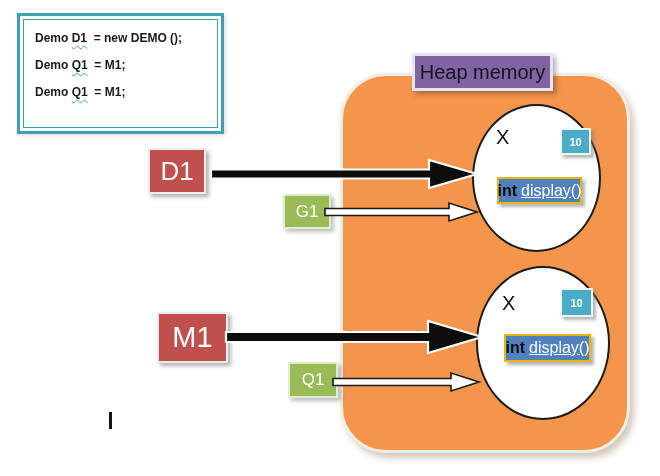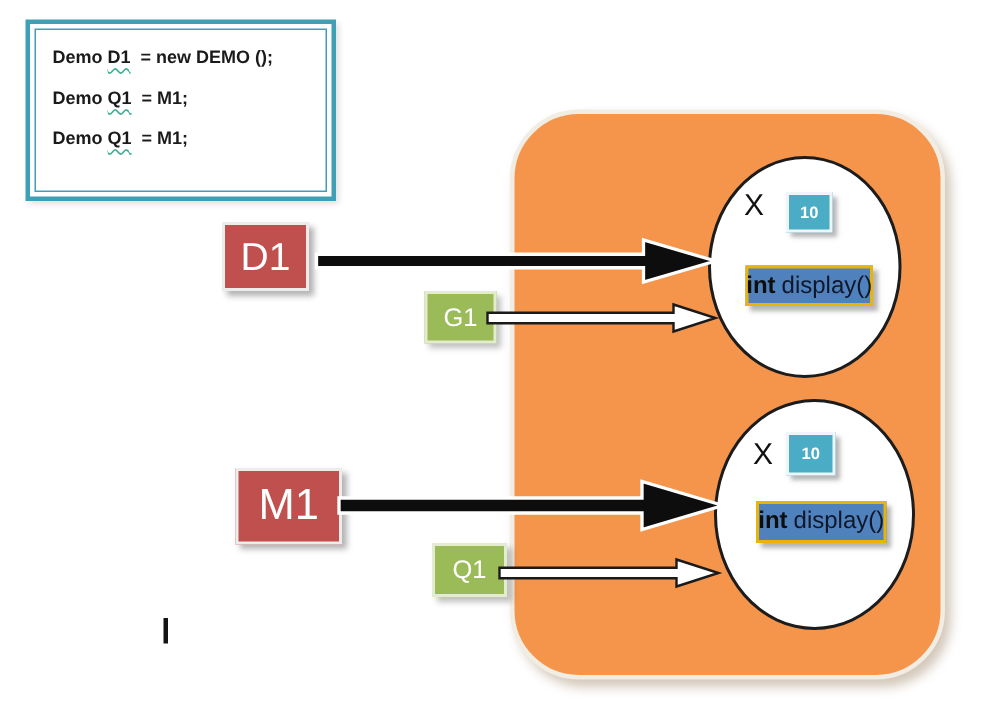--- a/index.html
+++ b/index.html
@@ -48,34 +48,34 @@
   .obj-2{left:476px;top:266px;width:134px;height:154px;}
   .field-name{
     position:absolute;font-size:20px;color:#111;font-weight:normal;
   }
   .obj-1 .field-name{left:22px;top:20px;}
   .obj-2 .field-name{left:24px;top:24px;}
   .value-box{
     position:absolute;background:#4bacc6;border:2px solid #eef6f9;box-sizing:border-box;
     box-shadow:3px 3px 3px rgba(120,120,120,0.55);
     display:flex;align-items:center;justify-content:center;
-    font-size:11px;font-weight:bold;color:#ffffff;
+    font-size:11px;font-weight:bold;color:#ffffff;margin-left:36px;
   }
   .obj-1 .value-box{left:50px;top:22px;width:31px;height:27px;}
   .obj-2 .value-box{left:46px;top:20px;width:33px;height:29px;}
   .method-box{
     position:absolute;background:#4f81bd;border:2px solid #eab308;box-sizing:border-box;
     box-shadow:3px 3px 3px rgba(120,120,120,0.55);
     display:flex;align-items:center;justify-content:center;
     font-size:16px;white-space:pre;
   }
   .obj-1 .method-box{left:23px;top:71px;width:85px;height:27px;}
   .obj-2 .method-box{left:26px;top:66px;width:87px;height:28px;}
   .method-kw{font-weight:bold;color:#0e0e0e;}
-  .method-name{color:#0f172a;margin-left:4px;}
+  .method-name{color:#ffffff;margin-left:4px;text-decoration:underline;}
   
   .ref-primary{
     position:absolute;background:#c0504d;border:2px solid #ececec;box-sizing:border-box;
     box-shadow:3px 3px 4px rgba(0,0,0,0.30);
     display:flex;align-items:center;justify-content:center;color:#ffffff;z-index:2;
   }
   .ref-d1{left:148px;top:148px;width:58px;height:46px;font-size:26px;}
   .ref-m1{left:157px;top:312px;width:71px;height:51px;font-size:29px;}
   .ref-secondary{
     position:absolute;background:#9bbb59;border:2px solid #e3ecce;box-sizing:border-box;
@@ -101,20 +101,23 @@
   <div class="code-box">
     <div class="code-box-inner">
       <div class="code-line"><span>Demo </span><span class="wavy">D1</span><span>  = new DEMO ();</span></div>
       <div class="code-line"><span>Demo </span><span class="wavy">Q1</span><span>  = M1;</span></div>
       <div class="code-line"><span>Demo </span><span class="wavy">Q1</span><span>  = M1;</span></div>
     </div>
   </div>
 
   <div class="heap-rect"></div>
 
+  <div class="heap-label">
+    <span>Heap memory</span>
+  </div>
 
   <div class="heap-object obj-1">
     <span class="field-name">X</span>
     <div class="value-box">
       <span>10</span>
     </div>
     <div class="method-box">
       <span class="method-kw">int</span>
       <span class="method-name">display()</span>
     </div>

